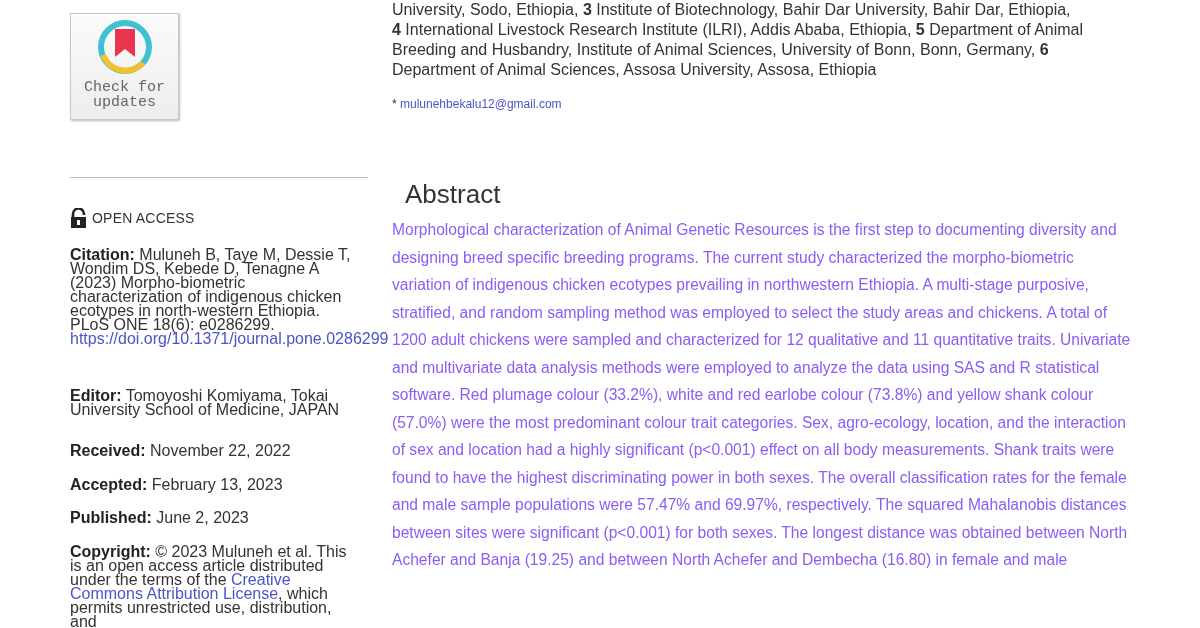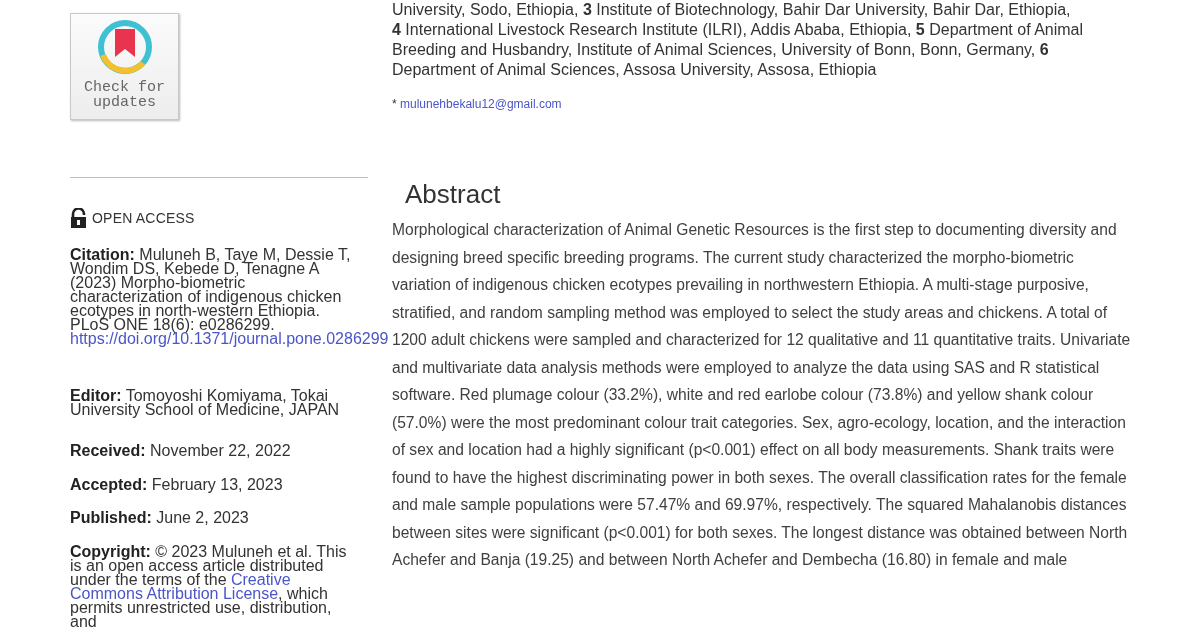--- a/index.html
+++ b/index.html
@@ -14,21 +14,21 @@
   .rule { position:absolute; left:70px; top:177px; width:298px; height:1px; background:#bdbdbd; }
   .oa { position:absolute; left:70px; top:208px; display:flex; align-items:center; gap:5px; }
   .oa-label { font-size:14px; color:#333; letter-spacing:0.2px; }
   .sidebar { position:absolute; left:70px; width:290px; font-size:16px; line-height:14px; color:#333; }
   .sidebar b { font-weight:bold; color:#222; }
   .link { color:#4a55c8; }
   .aff { position:absolute; left:392px; top:0; width:740px; font-size:16px; line-height:20px; color:#333; }
   .aff b { font-weight:bold; }
   .email { position:absolute; left:392px; top:97px; font-size:12px; color:#333; }
   .abstract-title { position:absolute; left:392px; top:166px; font-size:26px; color:#333; font-weight:normal; margin:13px; }
-  .abstract-body { position:absolute; left:392px; top:216px; width:740px; font-size:15.6px; line-height:27.5px; color:#404040; margin:0; }
+  .abstract-body { position:absolute; left:392px; top:216px; width:740px; font-size:15.6px; line-height:27.5px; color:#8b5cf6; margin:0; }
 </style>
 </head>
 <body>
 
 <div class="badge">
   <svg width="56" height="56" viewBox="0 0 56 56">
     <circle cx="28" cy="28" r="24" fill="none" stroke="#3ec1d3" stroke-width="6"></circle>
     <path d="M6 36 A24 24 0 0 0 46 44" fill="none" stroke="#f5c02d" stroke-width="6"></path>
     <path d="M18 10 H38 V38 L28 30 L18 38 Z" fill="#e8344e"></path>
   </svg>

